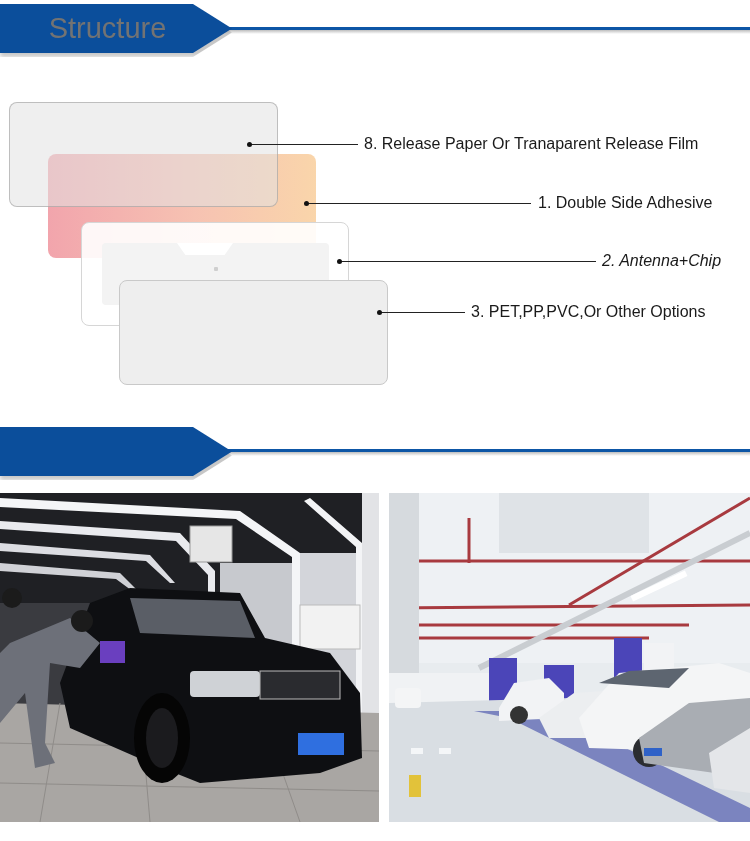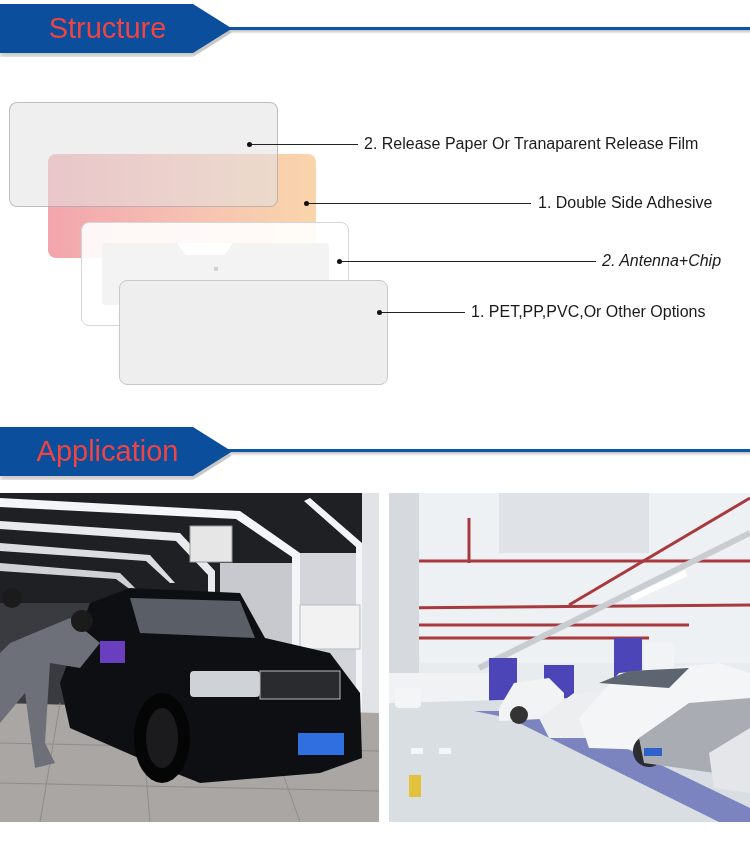--- a/index.html
+++ b/index.html
@@ -7,21 +7,21 @@
   body { position: relative; font-family: "Liberation Sans", sans-serif; }
 
   
   .banner { position: absolute; left: 0; width: 750px; height: 60px; }
   .banner .rule-shadow { position: absolute; left: 225px; right: 0; height: 4px; background: linear-gradient(#bdbdbd, rgba(220,220,220,0)); }
   .banner .rule { position: absolute; left: 225px; right: 0; height: 3px; background: #0d56a6; }
   .banner .shape-shadow { position: absolute; left: 0; width: 232px; height: 49px; background: #9a9a9a; filter: blur(2px); opacity: .55;
     clip-path: polygon(0 0, 193px 0, 232px 50%, 193px 100%, 0 100%); }
   .banner .shape { position: absolute; left: 0; width: 232px; height: 49px; background: #0b4e9b;
     clip-path: polygon(0 0, 193px 0, 232px 50%, 193px 100%, 0 100%); }
-  .banner .title { position: absolute; left: 0; width: 215px; text-align: center; color: #ef4444; font-size: 29px; line-height: 49px; }
+  .banner .title { position: absolute; left: 0; width: 215px; text-align: center; color: #737373; font-size: 29px; line-height: 49px; }
 
   #banner-structure { top: 4px; }
   #banner-structure .shape, #banner-structure .title { top: 0; }
   #banner-structure .shape-shadow { top: 4px; }
   #banner-structure .rule { top: 23px; }
   #banner-structure .rule-shadow { top: 26px; }
 
   #banner-application { top: 427px; }
   #banner-application .shape, #banner-application .title { top: 0; }
   #banner-application .shape-shadow { top: 4px; }
@@ -65,44 +65,43 @@
   <div class="layer" id="layer-antenna">
     <div class="ant-pad"></div>
     <div class="ant-notch"></div>
     <div class="ant-chip"></div>
   </div>
   <div class="layer" id="layer-base"></div>
 
   <div class="callout" style="left:249px; top:144px; width:109px;">
       <span class="dot"></span>
     </div>
-  <div class="callout-label" style="left:364px; top:135px;">2. Release Paper Or Tranaparent Release Film</div>
+  <div class="callout-label" style="left:364px; top:135px;">8. Release Paper Or Tranaparent Release Film</div>
 
   <div class="callout" style="left:306px; top:203px; width:225px;">
       <span class="dot"></span>
     </div>
   <div class="callout-label" style="left:538px; top:194px;">1. Double Side Adhesive</div>
 
   <div class="callout" style="left:339px; top:261px; width:257px;">
       <span class="dot"></span>
     </div>
   <div class="callout-label" style="left:602px; top:252px;font-style:italic;">2. Antenna+Chip</div>
 
   <div class="callout" style="left:379px; top:312px; width:86px;">
       <span class="dot"></span>
     </div>
-  <div class="callout-label" style="left:471px; top:303px;">1. PET,PP,PVC,Or Other Options</div>
+  <div class="callout-label" style="left:471px; top:303px;">3. PET,PP,PVC,Or Other Options</div>
 </div>
 
 <div class="banner" id="banner-application">
   <div class="rule-shadow"></div>
   <div class="rule"></div>
   <div class="shape-shadow"></div>
   <div class="shape"></div>
-  <div class="title">Application</div>
 </div>
 
 <div class="photo" id="photo-car-wash">
   <svg width="379" height="329" viewBox="0 0 379 329">
     <rect width="379" height="329" fill="#3a3b40"></rect>
 
     <rect width="379" height="110" fill="#1f2024"></rect>
 
     <polygon points="0,5 240,18 300,60 300,300 292,300 292,64 236,26 0,14" fill="#f4f5f7"></polygon>
     <polygon points="0,28 180,40 215,78 215,210 208,210 208,82 176,48 0,36" fill="#e9eaee"></polygon>

